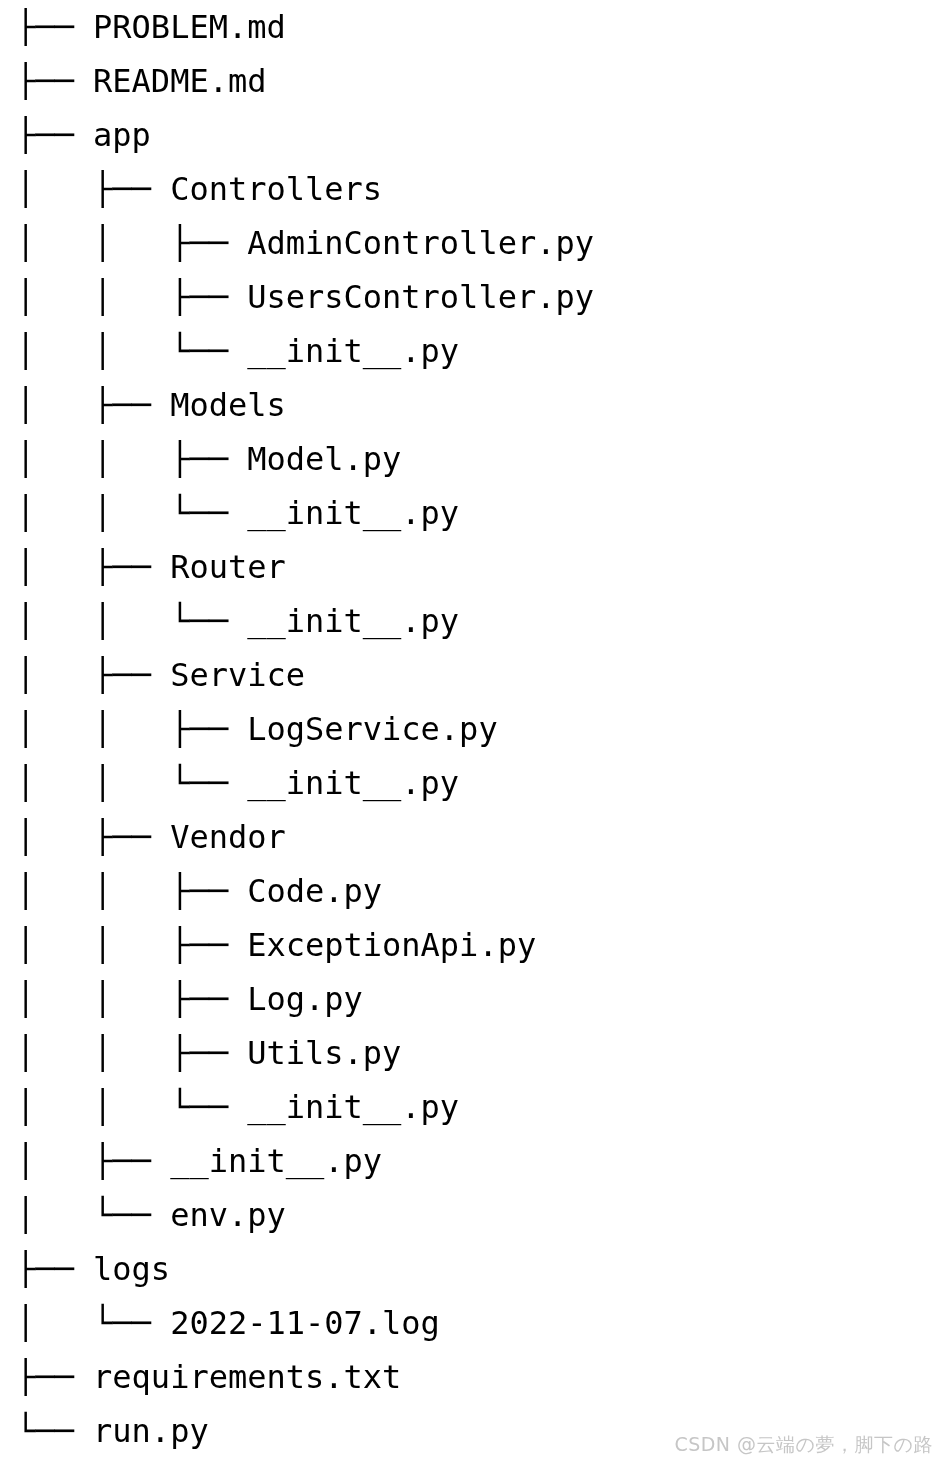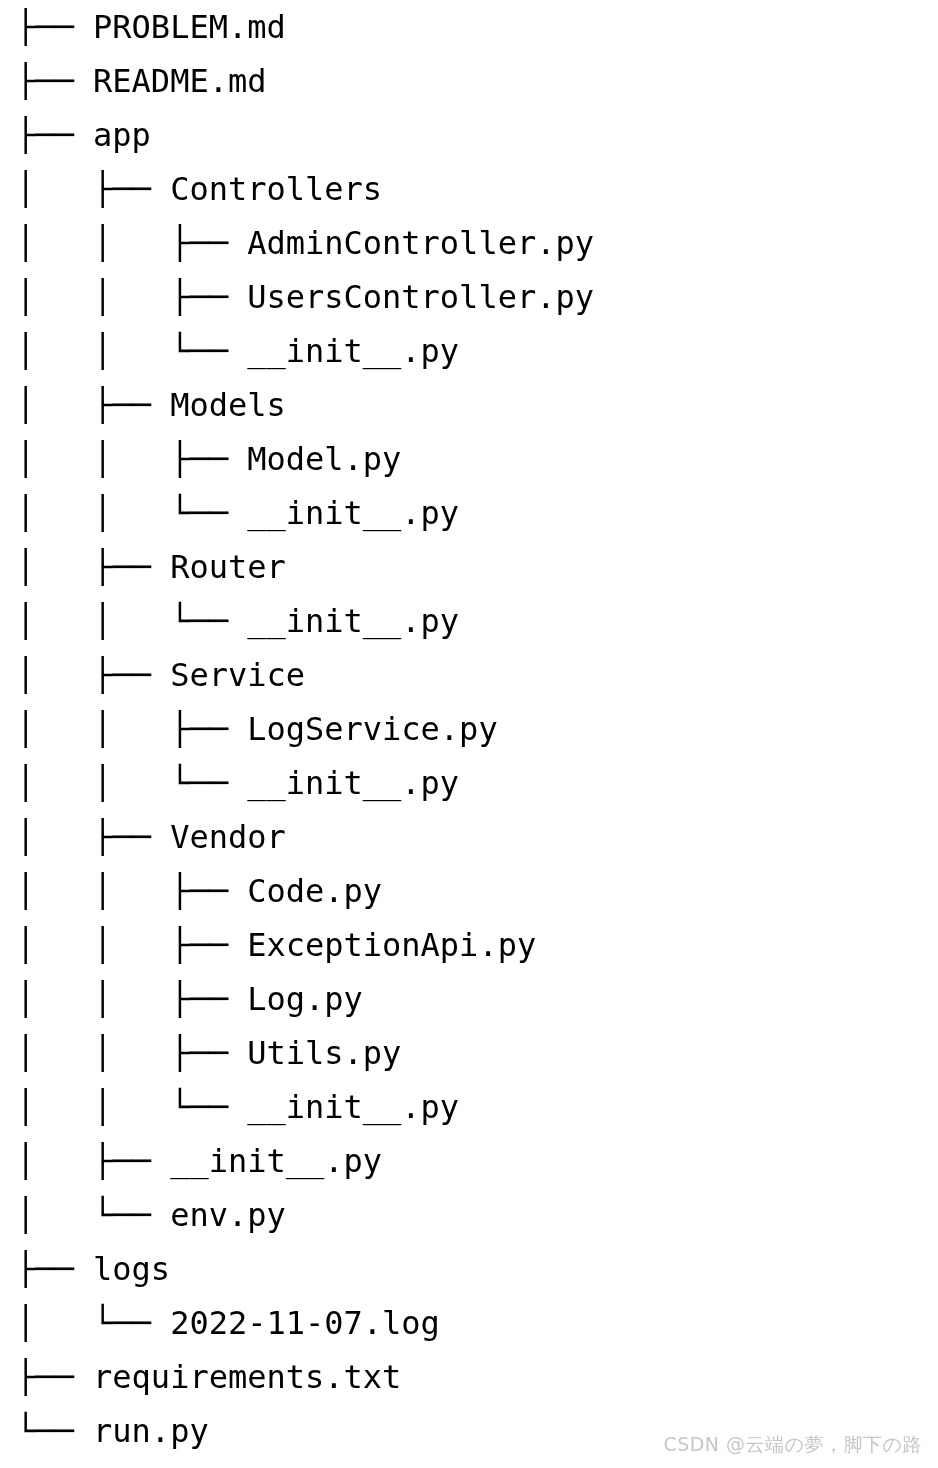--- a/index.html
+++ b/index.html
@@ -44,21 +44,21 @@
     white-space: pre;
   }
 
   .tree-label {
     white-space: pre;
   }
 
   
   #watermark {
     position: absolute;
-    right: 16px;
+    right: 5px;
     bottom: 12px;
     font-family: "DejaVu Sans", "Liberation Sans", sans-serif;
     font-size: 19px;
     line-height: 24px;
     color: #c6c6c6;
     white-space: pre;
     letter-spacing: 0.5px;
     user-select: none;
   }
 </style>

